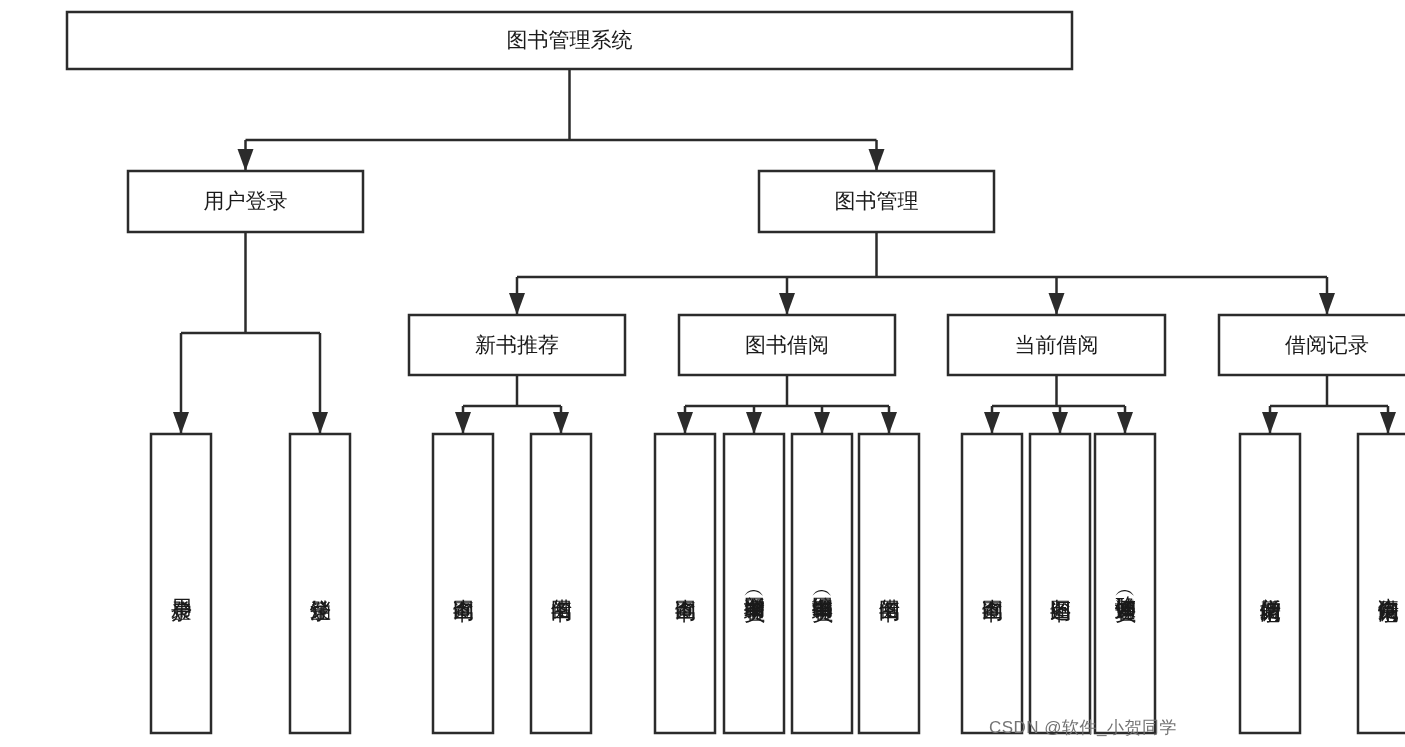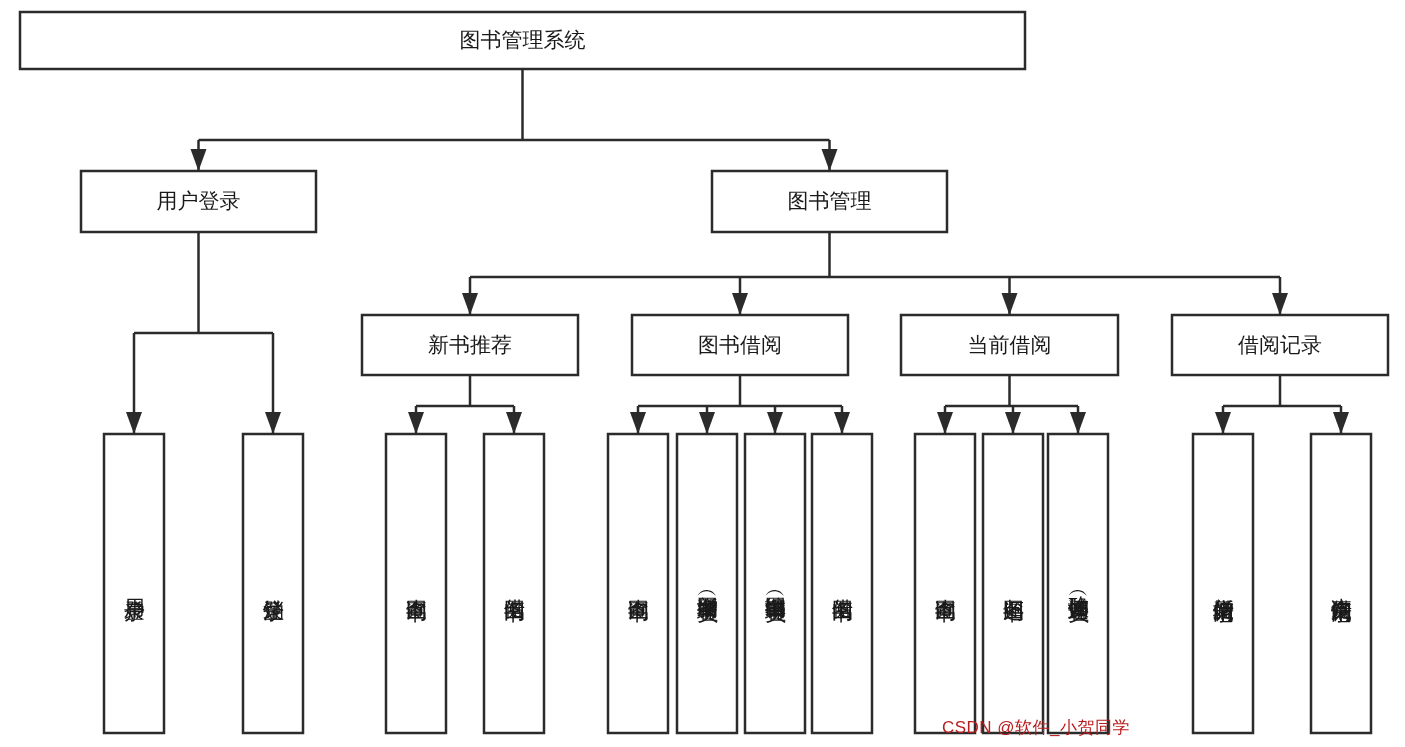--- a/index.html
+++ b/index.html
@@ -11,20 +11,21 @@
     width: 1405px;
     height: 747px;
     font-family: "Liberation Sans", "DejaVu Sans", sans-serif;
     overflow: hidden;
     position: relative;
   }
   #diagram-root {
     position: relative;
     width: 1140px;
     height: 747px;
+    margin-left: 47px;
   }
   svg.diagram-canvas {
     position: absolute;
     left: 0;
     top: 0;
     width: 1405px;
     height: 747px;
   }
   .node-box {
     fill: #ffffff;
@@ -64,21 +65,21 @@
     color: #1a1a1a;
     letter-spacing: 1px;
     white-space: nowrap;
   }
   .watermark {
     position: absolute;
     right: 10px;
     bottom: 8px;
     font-family: "Liberation Sans", "DejaVu Sans", sans-serif;
     font-size: 17px;
-    color: #b91c1c;
+    color: #737373;
     white-space: nowrap;
     letter-spacing: 0.5px;
   }
 </style>
 </head>
 <body>
 
 <div id="diagram-root">
   <svg class="diagram-canvas" viewBox="0 0 1405 747">
     <g id="connector-layer">

